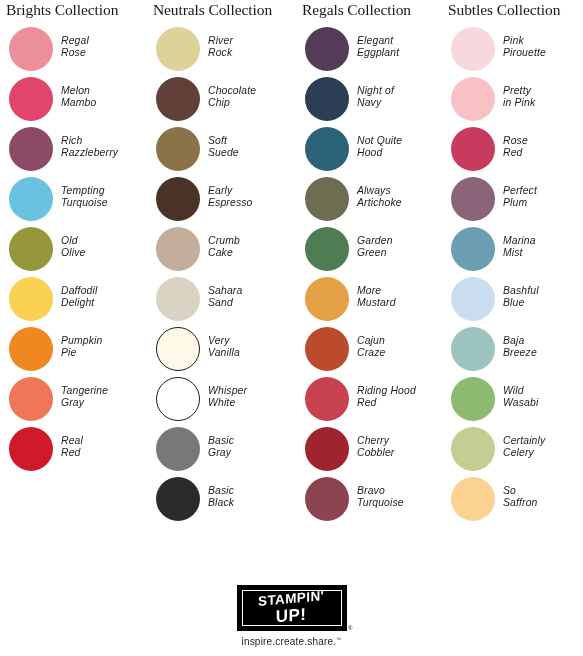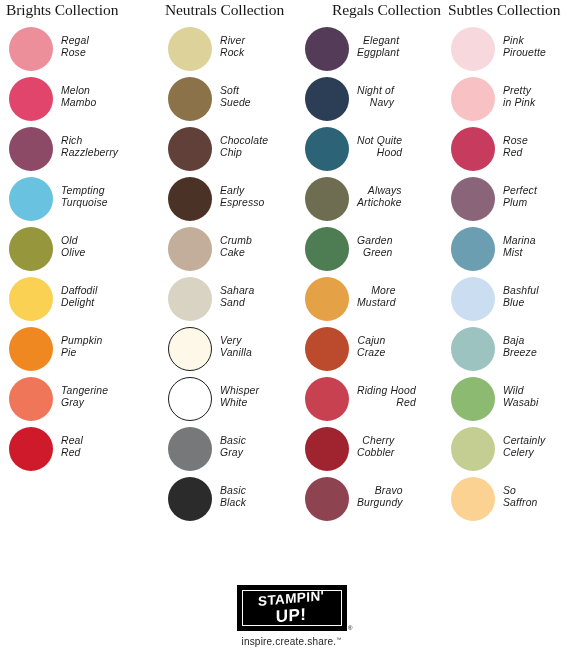--- a/index.html
+++ b/index.html
@@ -21,22 +21,22 @@
     width: 583px;
     height: 570px;
   }
 
   .column {
     position: absolute;
     top: 0;
     width: 145px;
   }
   .col-0 { left: 0px; }
-  .col-1 { left: 159px; }
-  .col-2 { left: 296px; text-align: right; }
+  .col-1 { left: 147px; }
+  .col-2 { left: 296px; }
   .col-3 { left: 442px; }
 
   .col-header {
     font-family: "Liberation Serif", serif;
     font-size: 15.5px;
     font-weight: 400;
     color: #171717;
     letter-spacing: -0.1px;
     height: 22px;
     line-height: 20px;
@@ -210,30 +210,30 @@
     </div>
     <div class="column col-1">
       <div class="col-header">Neutrals Collection</div>
       <div class="swatch-list">
         <div class="swatch-row">
           <div class="swatch-dot" style="background: rgb(220, 210, 154);"></div>
           <div class="swatch-label">River
 Rock</div>
         </div>
         <div class="swatch-row">
+          <div class="swatch-dot" style="background: rgb(96, 64, 56);"></div>
+          <div class="swatch-label">Chocolate
+Chip</div>
+        </div>
+        <div class="swatch-row">
           <div class="swatch-dot" style="background: rgb(140, 114, 73);"></div>
           <div class="swatch-label">Soft
 Suede</div>
         </div>
         <div class="swatch-row">
-          <div class="swatch-dot" style="background: rgb(96, 64, 56);"></div>
-          <div class="swatch-label">Chocolate
-Chip</div>
-        </div>
-        <div class="swatch-row">
           <div class="swatch-dot" style="background: rgb(74, 51, 38);"></div>
           <div class="swatch-label">Early
 Espresso</div>
         </div>
         <div class="swatch-row">
           <div class="swatch-dot" style="background: rgb(195, 174, 155);"></div>
           <div class="swatch-label">Crumb
 Cake</div>
         </div>
         <div class="swatch-row">
@@ -307,21 +307,21 @@
 Red</div>
         </div>
         <div class="swatch-row">
           <div class="swatch-dot" style="background: rgb(159, 36, 48);"></div>
           <div class="swatch-label">Cherry
 Cobbler</div>
         </div>
         <div class="swatch-row">
           <div class="swatch-dot" style="background: rgb(142, 68, 80);"></div>
           <div class="swatch-label">Bravo
-Burgundy</div>
+Turquoise</div>
         </div>
       </div>
     </div>
     <div class="column col-3">
       <div class="col-header">Subtles Collection</div>
       <div class="swatch-list">
         <div class="swatch-row">
           <div class="swatch-dot" style="background: rgb(247, 217, 221);"></div>
           <div class="swatch-label">Pink
 Pirouette</div>

